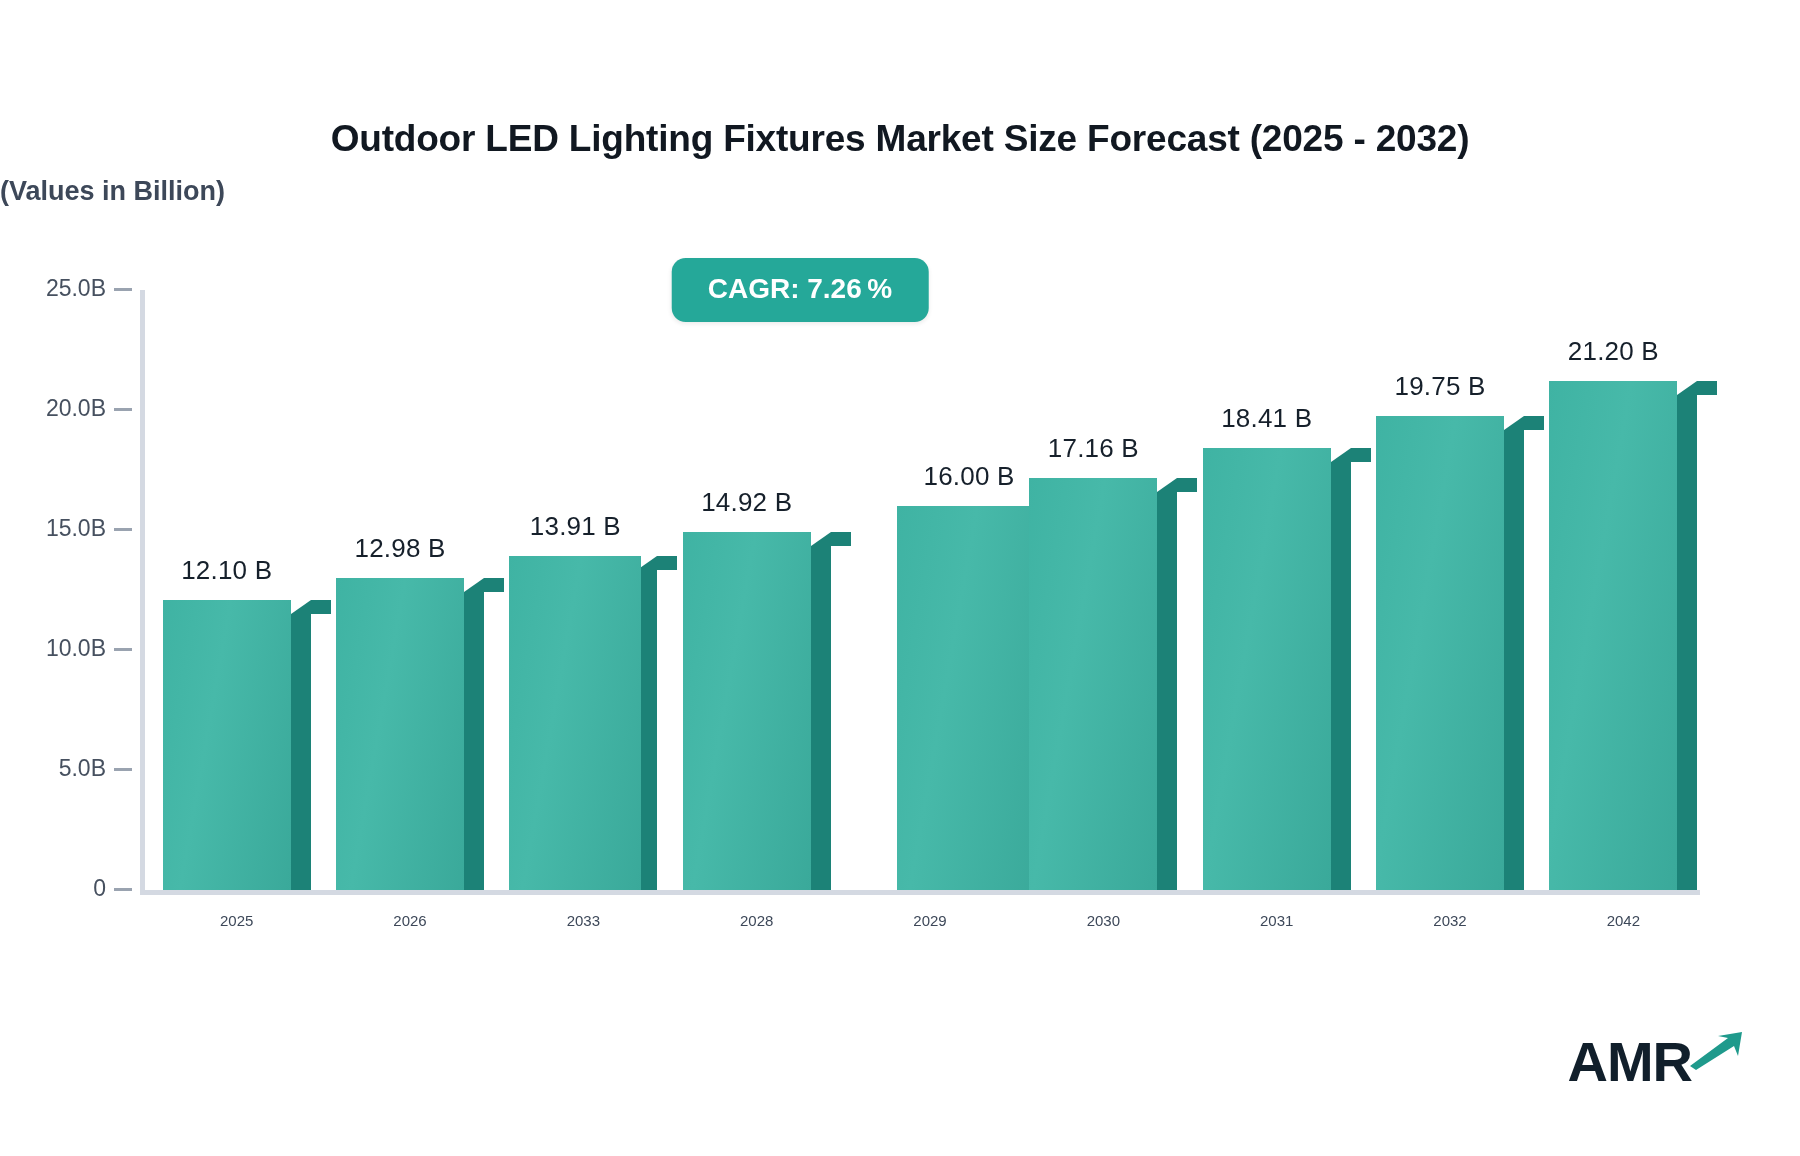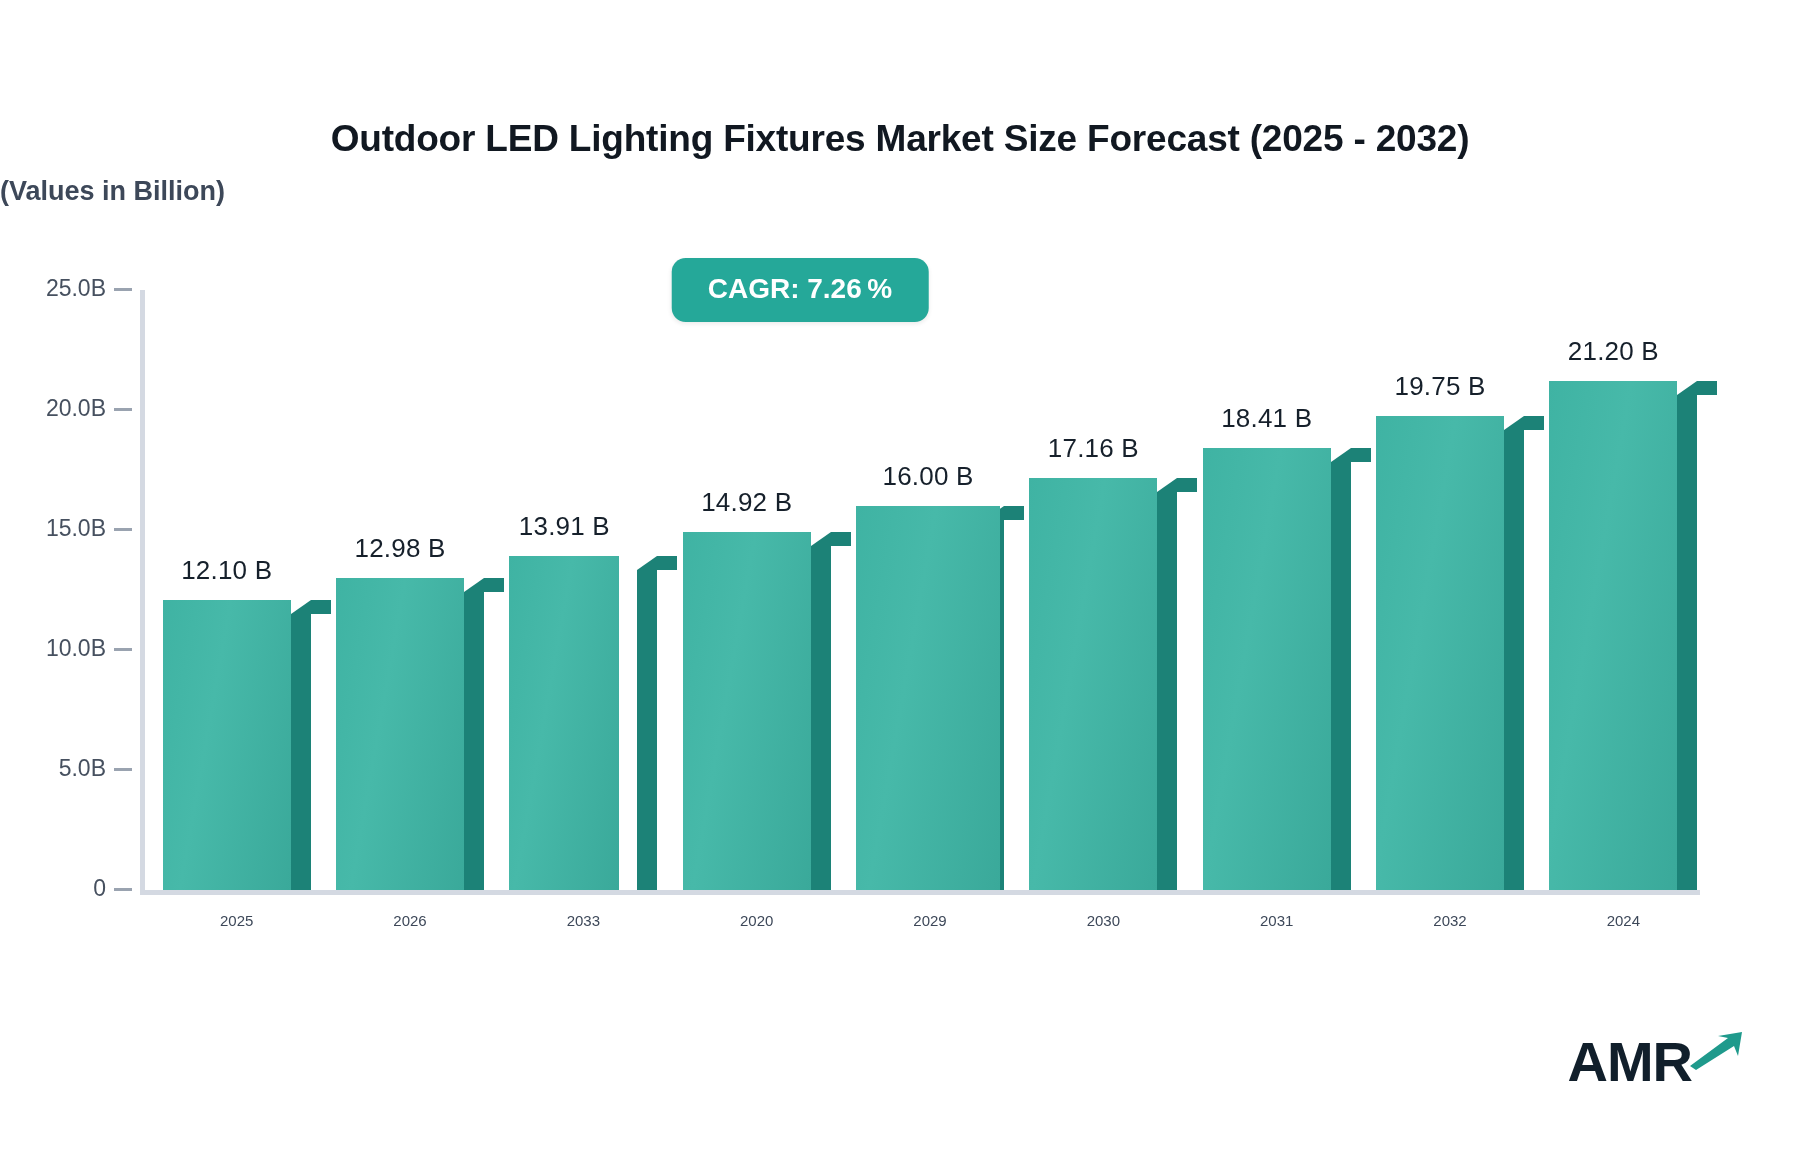--- a/index.html
+++ b/index.html
@@ -215,33 +215,33 @@
         <div class="bar-top" style="left: 128px; bottom: 276.4px;"></div>
         <div class="bar-front" style="height: 290.4px;"></div>
         <div class="bar-value" style="bottom: 304.4px;">12.10 B</div>
       </div>
       <div class="bar-group" style="left: 196px; width: 128px; height: 275px;">
         <div class="bar-side" style="left: 128px; height: 297.52px;"></div>
         <div class="bar-top" style="left: 128px; bottom: 297.52px;"></div>
         <div class="bar-front" style="height: 311.52px;"></div>
         <div class="bar-value" style="bottom: 325.52px;">12.98 B</div>
       </div>
-      <div class="bar-group" style="left: 369.333px; width: 110px; height: 333.84px;">
+      <div class="bar-group" style="left: 369.333px; width: 132px; height: 333.84px;">
         <div class="bar-side" style="left: 128px; height: 319.84px;"></div>
         <div class="bar-top" style="left: 128px; bottom: 319.84px;"></div>
         <div class="bar-front" style="height: 333.84px;"></div>
         <div class="bar-value" style="bottom: 347.84px;">13.91 B</div>
       </div>
       <div class="bar-group" style="left: 542.667px; width: 128px; height: 358.08px;">
         <div class="bar-side" style="left: 128px; height: 344.08px;"></div>
         <div class="bar-top" style="left: 128px; bottom: 344.08px;"></div>
         <div class="bar-front" style="height: 358.08px;"></div>
         <div class="bar-value" style="bottom: 372.08px;">14.92 B</div>
       </div>
-      <div class="bar-group" style="left: 716px; width: 144px; height: 384px;">
+      <div class="bar-group" style="left: 757px; width: 144px; height: 384px;">
         <div class="bar-side" style="left: 128px; height: 370px;"></div>
         <div class="bar-top" style="left: 128px; bottom: 370px;"></div>
         <div class="bar-front" style="height: 384px;"></div>
         <div class="bar-value" style="bottom: 398px;">16.00 B</div>
       </div>
       <div class="bar-group" style="left: 889.333px; width: 128px; height: 411.84px;">
         <div class="bar-side" style="left: 128px; height: 397.84px;"></div>
         <div class="bar-top" style="left: 128px; bottom: 397.84px;"></div>
         <div class="bar-front" style="height: 411.84px;"></div>
         <div class="bar-value" style="bottom: 425.84px;">17.16 B</div>
@@ -262,26 +262,26 @@
         <div class="bar-side" style="left: 128px; height: 494.8px;"></div>
         <div class="bar-top" style="left: 128px; bottom: 494.8px;"></div>
         <div class="bar-front" style="height: 508.8px;"></div>
         <div class="bar-value" style="bottom: 522.8px;">21.20 B</div>
       </div>
     </div>
   <div id="x-labels">
       <div class="x-label" style="left: 96.6667px;">2025</div>
       <div class="x-label" style="left: 270px;">2026</div>
       <div class="x-label" style="left: 443.333px;">2033</div>
-      <div class="x-label" style="left: 616.667px;">2020</div>
+      <div class="x-label" style="left: 616.667px;">2028</div>
       <div class="x-label" style="left: 790px;">2029</div>
       <div class="x-label" style="left: 963.333px;">2030</div>
       <div class="x-label" style="left: 1136.67px;">2031</div>
       <div class="x-label" style="left: 1310px;">2032</div>
-      <div class="x-label" style="left: 1483.33px;">2024</div>
+      <div class="x-label" style="left: 1483.33px;">2042</div>
     </div>
 </div>
 
 <div id="amr-logo">
   <span id="amr-logo-text">AMR</span>
   <span id="amr-logo-arrow">
     <svg width="56" height="40" viewBox="0 0 56 40">
       <path d="M2 36 L40 8 L30 6 L54 2 L50 26 L46 16 L8 40 Z" fill="#1f9a8c"></path>
     </svg>
   </span>

